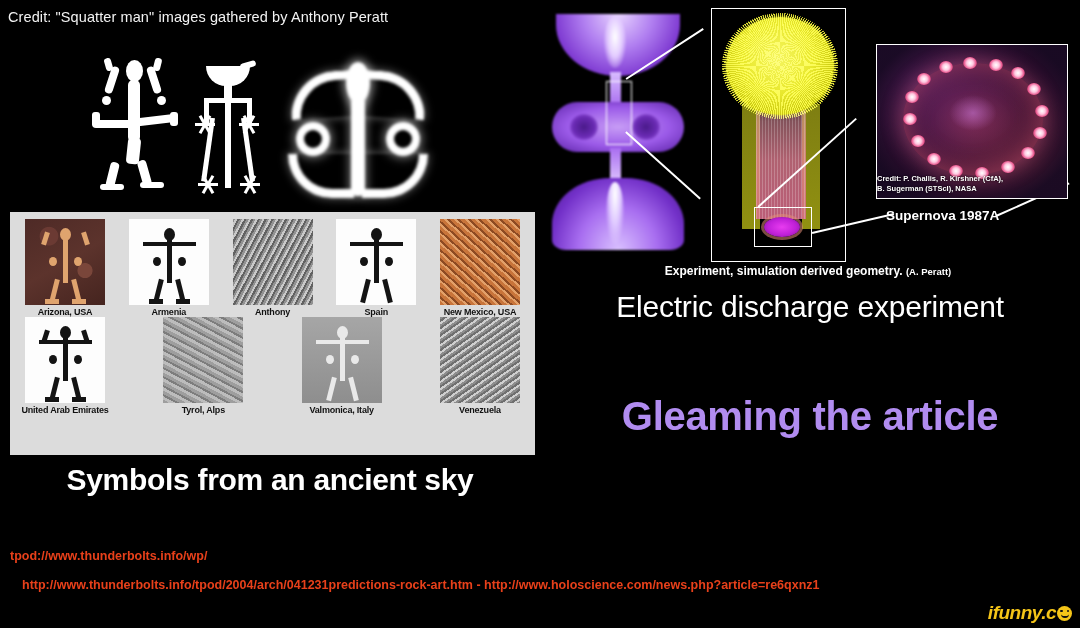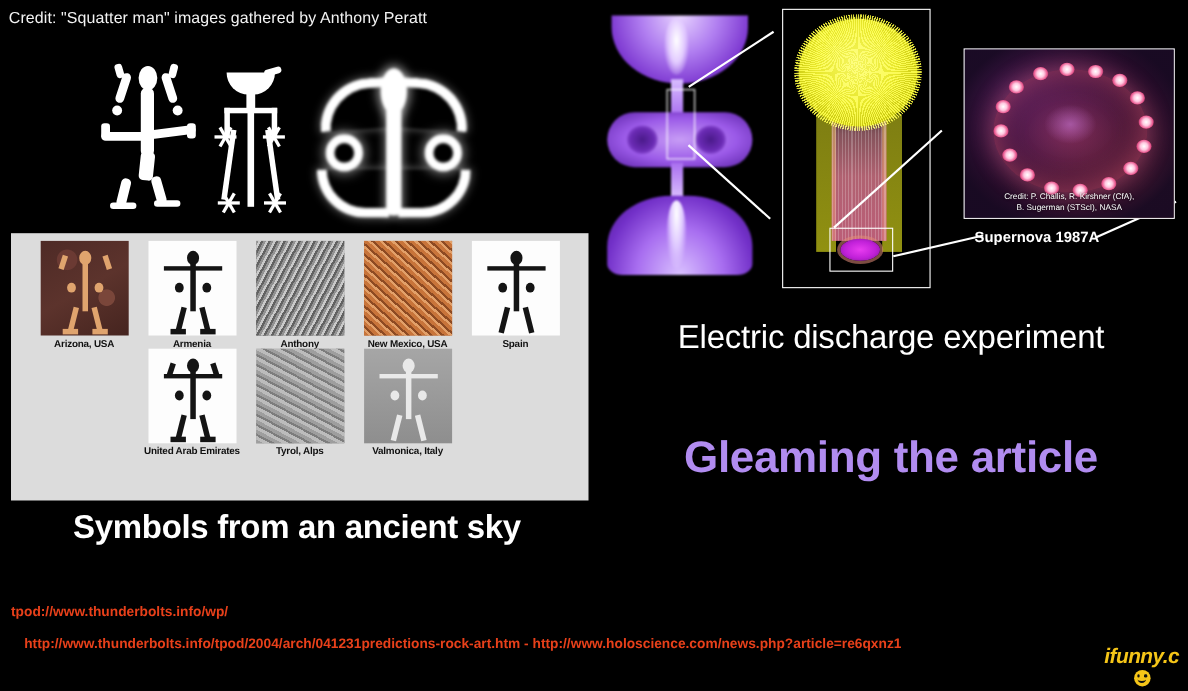--- a/index.html
+++ b/index.html
@@ -122,21 +122,21 @@
   .figC .dL { left: 26px; top: 72px; }
   .figC .dR { left: 116px; top: 72px; }
 
   
   .grid-panel {
     position: absolute; left: 10px; top: 212px;
     width: 525px; height: 243px;
     background: #dcdcdc;
     padding: 7px 6px 4px 6px;
   }
-  .grid-row { display: flex; justify-content: center; height: 98px; }
+  .grid-row { display: flex; justify-content: space-between; height: 98px; }
   .grid-cell { width: 98px; display: flex; flex-direction: column; align-items: center; }
   .grid-thumb { width: 80px; height: 92px; background: #fff; position: relative;
                 overflow: hidden; }
   .grid-cap { font-size: 9px; color: #111; font-weight: bold; margin-top: 2px;
               white-space: nowrap; letter-spacing: -.2px; }
 
   
   .tx-arizona { background:
       radial-gradient(circle at 30% 20%, #6b3a33 0 10%, transparent 11%),
       radial-gradient(circle at 75% 60%, #7a463a 0 9%, transparent 10%),
@@ -266,22 +266,22 @@
               radial-gradient(ellipse at 85% 80%, rgba(200,90,60,.35) 0%, rgba(0,0,0,0) 55%); }
   .sn-ring { position: absolute; left: 26px; top: 18px; width: 140px; height: 112px;
              border-radius: 50%;
              box-shadow: 0 0 22px 6px rgba(230,90,120,.45) inset,
                          0 0 18px 4px rgba(230,110,140,.35); }
   .sn-core { position: absolute; left: 72px; top: 50px; width: 48px; height: 36px;
              background: radial-gradient(ellipse, rgba(190,110,200,.65), rgba(110,40,120,0) 70%);
              border-radius: 50%; }
   .knot { position: absolute; width: 14px; height: 12px; border-radius: 50%;
           background: radial-gradient(circle, #ffffff 0%, #ffc8e0 35%, #e8548c 65%, rgba(200,40,90,0) 85%); }
-  .sn-credit { position: absolute; left: 0; right: 0; bottom: 5px; text-align: center;
-               color: #fff; font-size: 7.5px; line-height: 9.5px; font-weight: normal;
+  .sn-credit { position: absolute; left: 0; right: 0; bottom: 5px; 
+               color: #fff; font-size: 7.5px; line-height: 9.5px; font-weight: bold;
                text-shadow: 0 0 2px #000; }
   .sn-label { position: absolute; left: 350px; top: 208px; color: #fff;
               font-size: 13.5px; font-weight: bold; }
 
   
   .leader { position: absolute; background: #fff; transform-origin: left center;
             height: 1.6px; }
 
   .exp-caption { position: absolute; left: 0; top: 264px; width: 544px;
                  text-align: center; color: #fff; font-size: 12px; font-weight: bold; }
@@ -301,21 +301,21 @@
   
   .url { position: absolute; color: #e8401a; font-size: 12.5px; font-weight: bold;
          white-space: nowrap; }
   .url-l1 { left: 10px; top: 549px; }
   .url-l2 { left: 10px; top: 578px; padding-left: 12px; }
   .url-r1 { left: 618px; top: 556px; }
 
   
   .ifunny { position: absolute; right: 8px; bottom: 4px;
             color: #f5c518; font-size: 19px; font-weight: bold; font-style: italic;
-            letter-spacing: -.5px; display: flex; align-items: center; flex-direction: column; }
+            letter-spacing: -.5px; display: flex; align-items: center; }
   .ifunny .smiley { display: inline-block; width: 15px; height: 15px; border-radius: 50%;
                     background: #f5c518; position: relative; margin-left: 1px; }
   .ifunny .smiley::before { content: ""; position: absolute; left: 3px; top: 4px;
                     width: 2.5px; height: 2.5px; border-radius: 50%; background: #111; }
   .ifunny .smiley::after { content: ""; position: absolute; right: 3px; top: 4px;
                     width: 2.5px; height: 2.5px; border-radius: 50%; background: #111; }
   .ifunny .mouth { position: absolute; left: 3.5px; bottom: 3px; width: 8px; height: 4px;
                     border-bottom: 2px solid #111; border-radius: 0 0 8px 8px; }
 </style>
 </head>
@@ -416,36 +416,36 @@
               <i class="g-footR"></i>
             </div>
         </div>
         <div class="grid-cap">Armenia</div>
       </div>
       <div class="grid-cell">
         <div class="grid-thumb tx-guiana"></div>
         <div class="grid-cap">Anthony</div>
       </div>
       <div class="grid-cell">
-        <div class="grid-thumb tx-newmex"></div>
-        <div class="grid-cap">New Mexico, USA</div>
-      </div>
-      <div class="grid-cell">
         <div class="grid-thumb tx-white">
           <div class="glyph dk">
               <i class="g-head"></i>
               <i class="g-spine"></i>
               <i class="g-arms"></i>
               <i class="g-dotL"></i>
               <i class="g-dotR"></i>
               <i class="g-legL"></i>
               <i class="g-legR"></i>
             </div>
         </div>
         <div class="grid-cap">Spain</div>
+      </div>
+      <div class="grid-cell">
+        <div class="grid-thumb tx-newmex"></div>
+        <div class="grid-cap">New Mexico, USA</div>
       </div>
     </div>
 
     <div class="grid-row">
       <div class="grid-cell">
         <div class="grid-thumb tx-white">
           <div class="glyph dk">
               <i class="g-head"></i>
               <i class="g-spine"></i>
               <i class="g-arms"></i>
@@ -471,20 +471,24 @@
               <i class="g-head"></i>
               <i class="g-spine"></i>
               <i class="g-arms"></i>
               <i class="g-dotL"></i>
               <i class="g-dotR"></i>
               <i class="g-legL"></i>
               <i class="g-legR"></i>
             </div>
         </div>
         <div class="grid-cap">Valmonica, Italy</div>
+      </div>
+      <div class="grid-cell">
+        <div class="grid-thumb tx-venezuela"></div>
+        <div class="grid-cap">Venezuela</div>
       </div>
     </div>
 
   </div>
 
   <div class="headline-left">Symbols from an ancient sky</div>
 
   <div class="exp-wrap">
 
     <div class="plasma">
@@ -538,20 +542,24 @@
         <div class="knot" style="left:36px; top:-2px;"></div>
       </div>
       <div class="sn-credit">
         <div>Credit: P. Challis, R. Kirshner (CfA),</div>
         <div>B. Sugerman (STScI), NASA</div>
       </div>
     </div>
 
     <div class="sn-label">Supernova 1987A</div>
 
+    <div class="exp-caption">
+      <span>Experiment, simulation derived geometry.</span>
+      <span class="sub">(A. Peratt)</span>
+    </div>
   </div>
 
   <div class="headline-right-white">Electric discharge experiment</div>
   <div class="headline-right-purple">
     <div>Gleaming the article</div>
   </div>
 
   <div class="url url-l1">tpod://www.thunderbolts.info/wp/</div>
   <div class="url url-l2">http://www.thunderbolts.info/tpod/2004/arch/041231predictions-rock-art.htm - http://www.holoscience.com/news.php?article=re6qxnz1</div>
 

